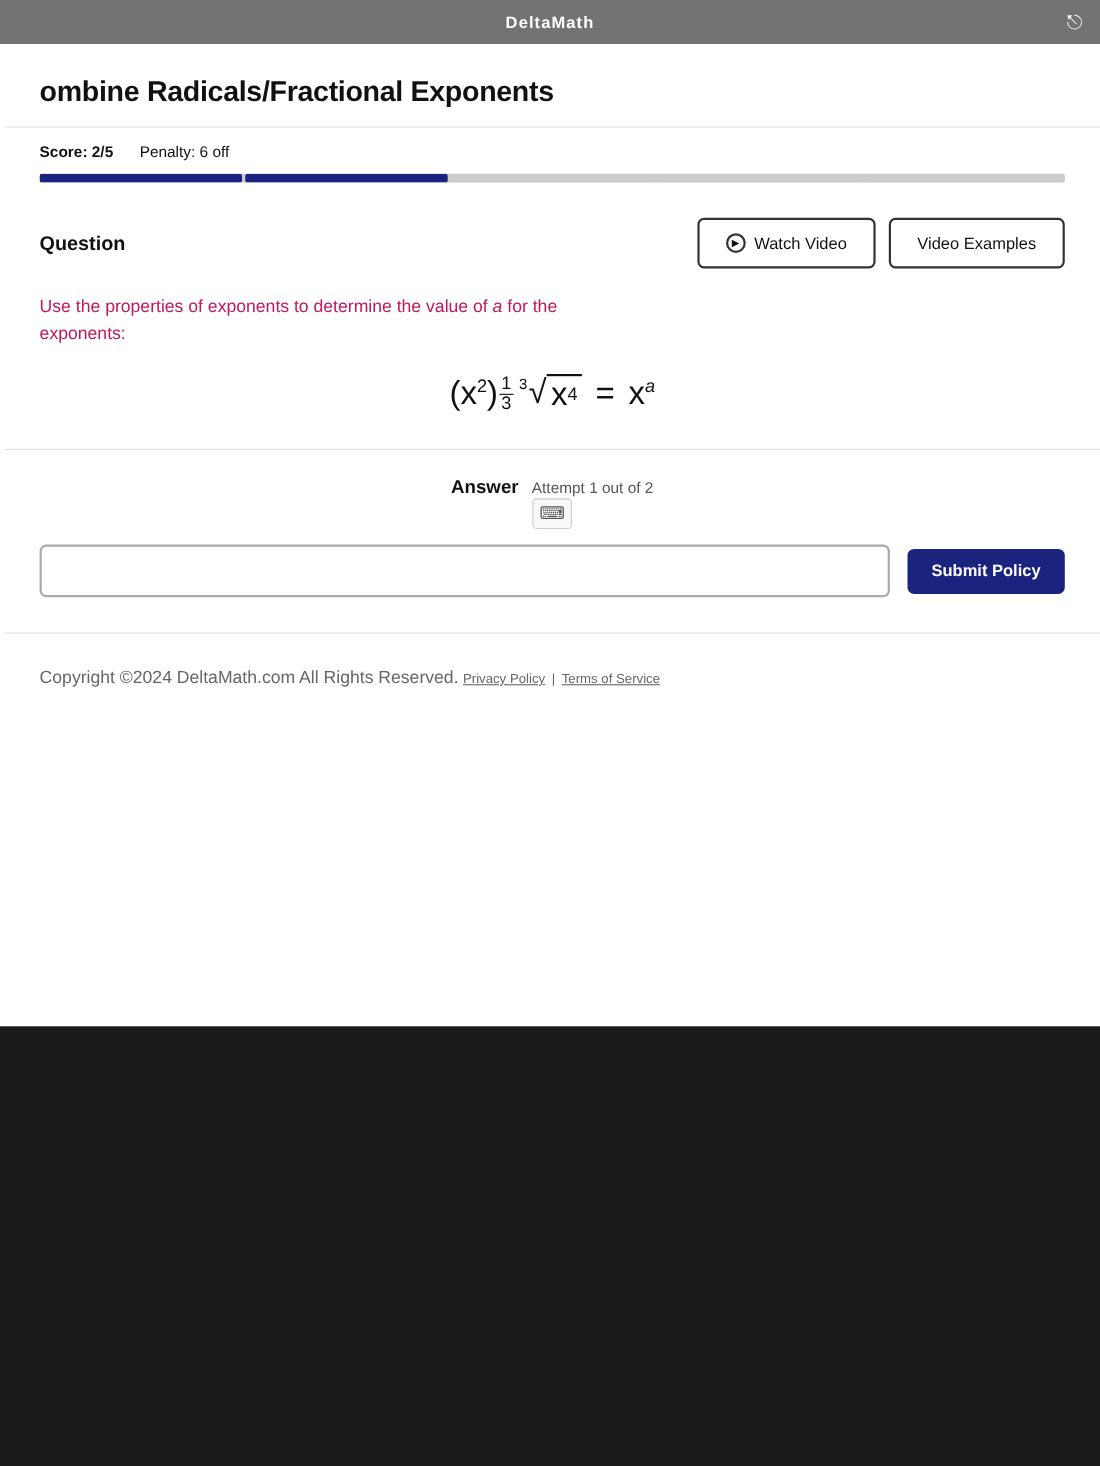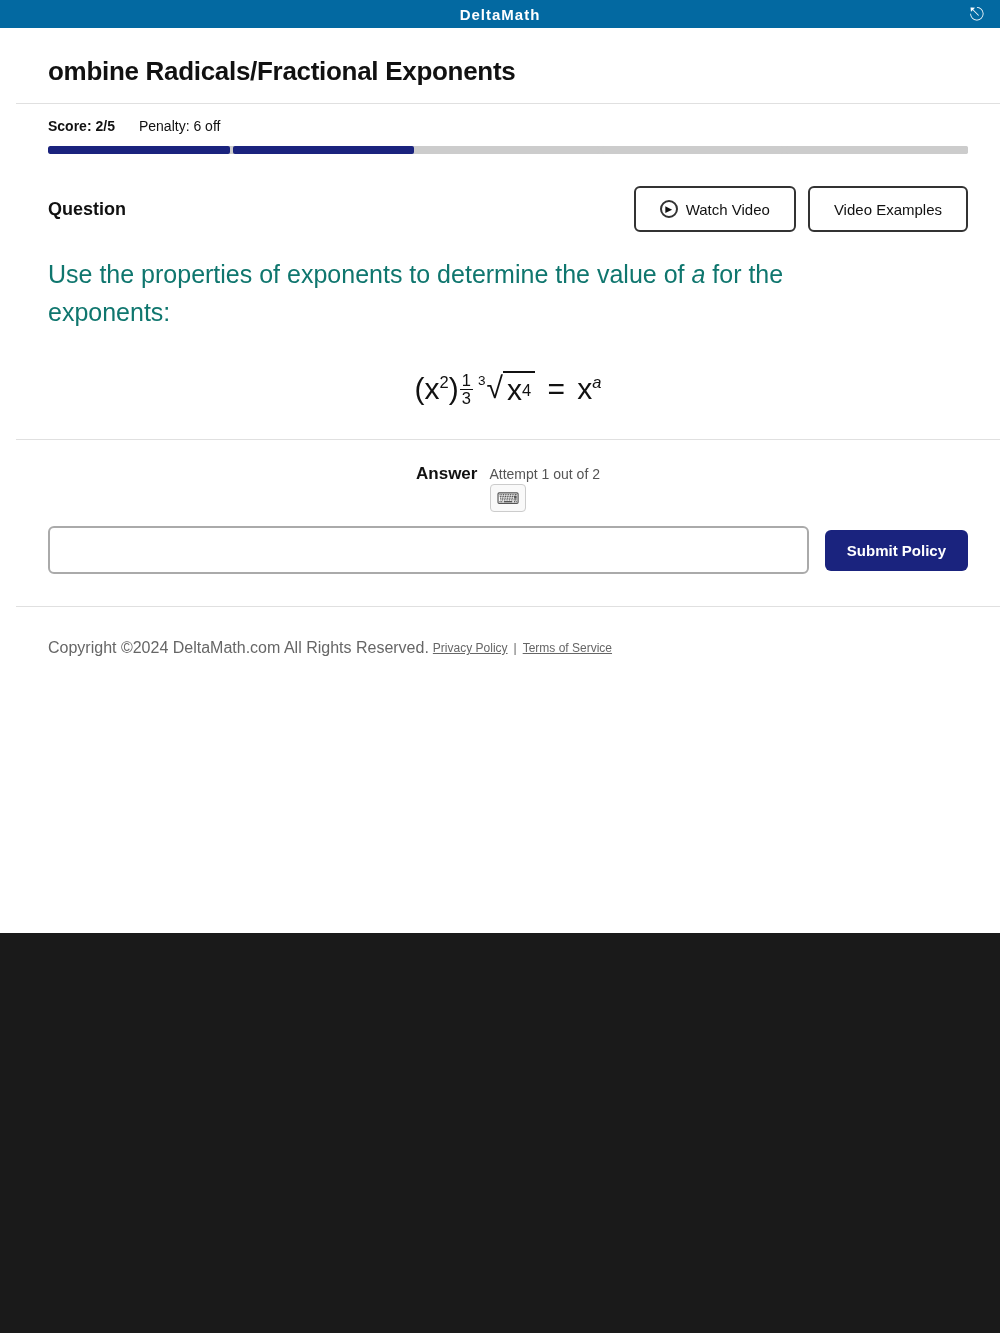--- a/index.html
+++ b/index.html
@@ -15,22 +15,22 @@
     .page-wrapper {
       width: 1000px;
       min-height: 1333px;
       background: #f5f5f5;
       display: flex;
       flex-direction: column;
     }
 
     
     .top-bar {
-      background: #0369a1;
-      height: 28px;
+      background: #737373;
+      height: 40px;
       display: flex;
       align-items: center;
       justify-content: center;
       position: relative;
     }
     .top-bar-title {
       color: white;
       font-weight: bold;
       font-size: 15px;
       letter-spacing: 1px;
@@ -39,21 +39,21 @@
       position: absolute;
       right: 16px;
       color: white;
       font-size: 18px;
     }
 
     
     .main-content {
       background: #ffffff;
       flex: 1;
-      padding: 0 0 40px 16px;
+      padding: 0 0 40px 4px;
     }
 
     
     .title-section {
       padding: 28px 32px 16px 32px;
       border-bottom: 1px solid #e0e0e0;
     }
     .page-title {
       font-size: 26px;
       font-weight: 900;
@@ -127,24 +127,24 @@
       border: 2px solid #333;
       border-radius: 6px;
       background: white;
       font-size: 15px;
       font-weight: 500;
       color: #111;
       cursor: pointer;
     }
 
     .question-text {
-      font-size: 25px;
-      color: #0f766e;
+      font-size: 16px;
+      color: #be185d;
       line-height: 1.5;
-      margin-bottom: 40px;
+      margin-bottom: 24px;
     }
     .question-text em {
       font-style: italic;
     }
 
     
     .math-expression {
       display: flex;
       justify-content: center;
       align-items: center;

